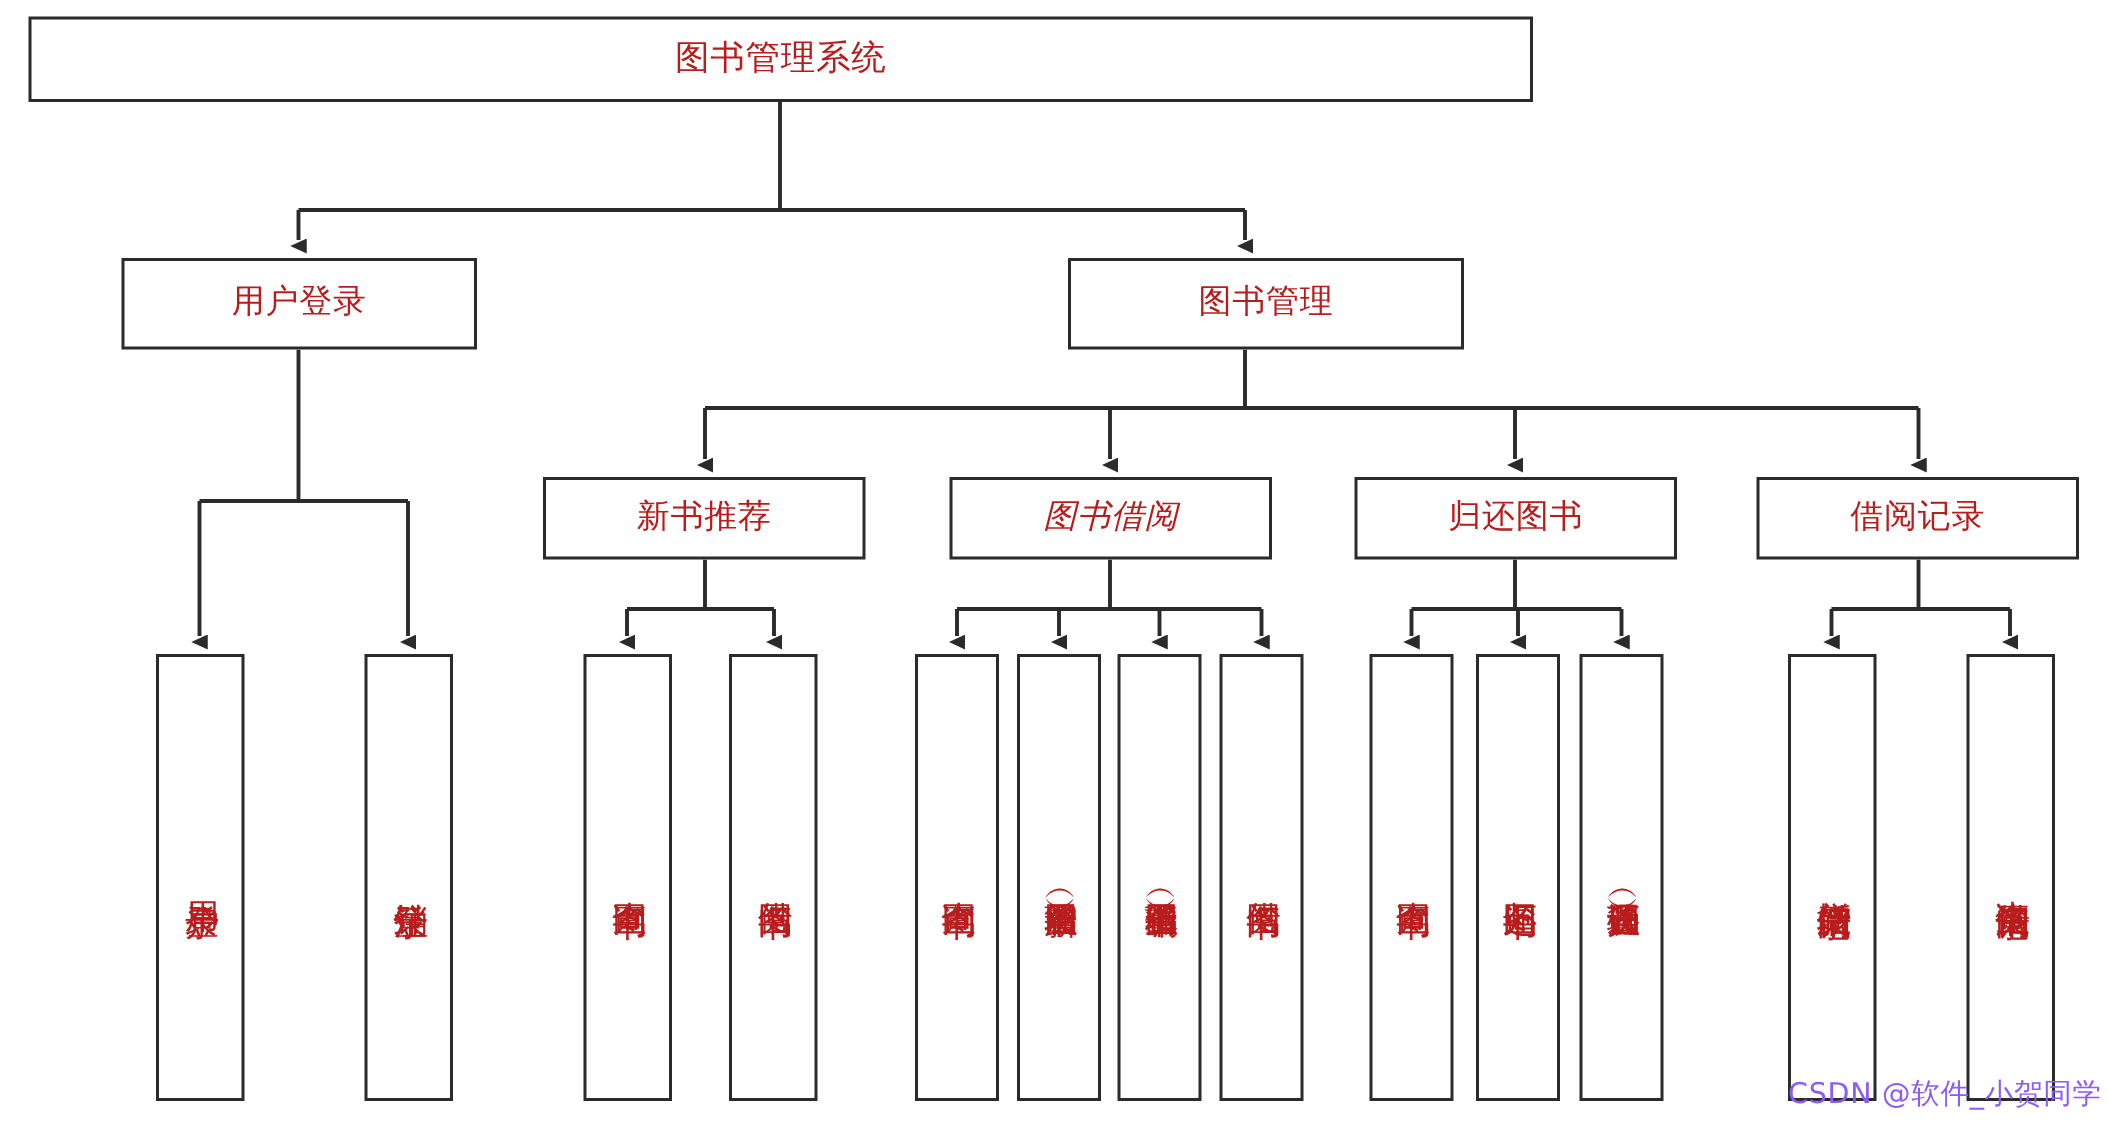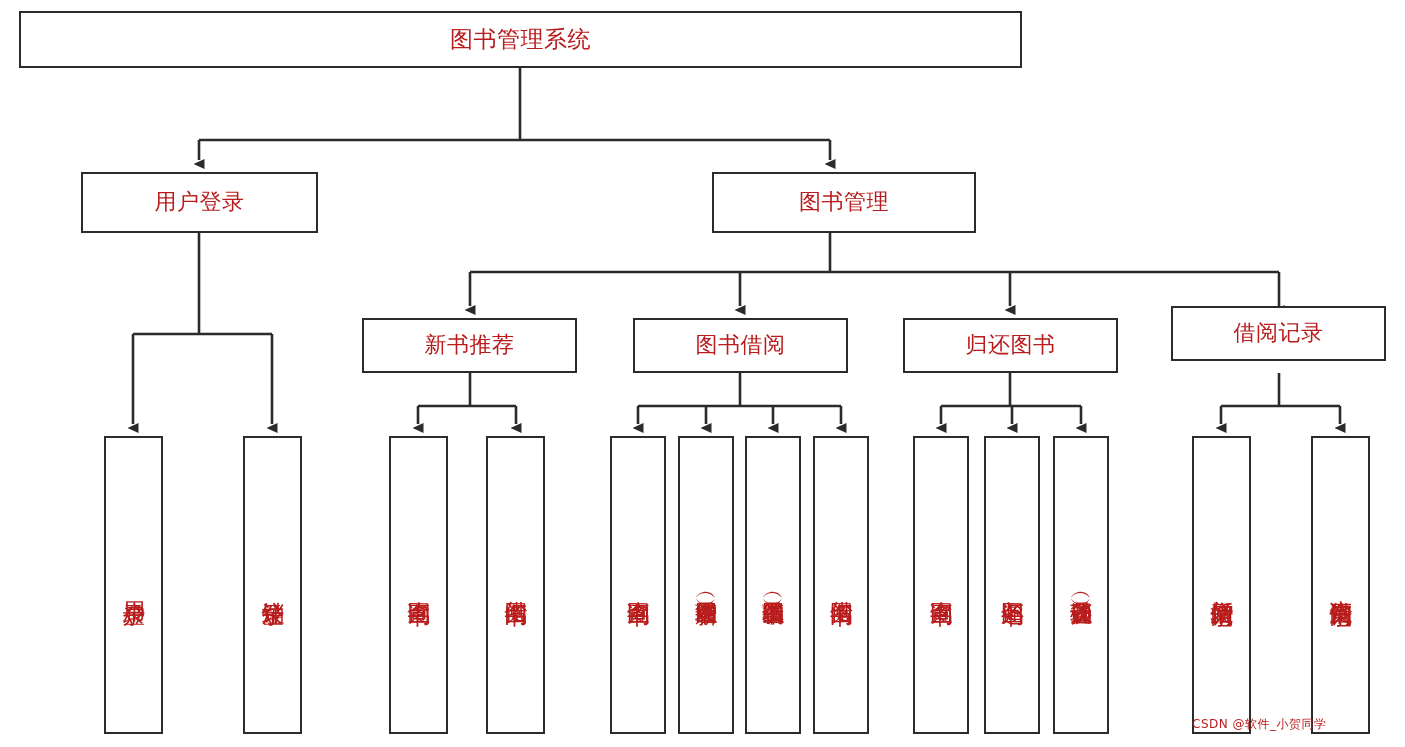--- a/index.html
+++ b/index.html
@@ -51,22 +51,22 @@
     letter-spacing: 1px;
     padding: 4px 0;
     white-space: nowrap;
   }
   .node-v.tight {
     font-size: 22px;
     letter-spacing: 0px;
   }
   .watermark {
     position: absolute;
-    color: #b91c1c;
-    font-size: 12px;
+    color: #8b5cf6;
+    font-size: 19px;
     white-space: nowrap;
     letter-spacing: 0.5px;
   }
 </style>
 </head>
 <body>
 
 <div id="diagram-root">
 
   <svg class="wires" viewBox="0 0 1405 747" xmlns="http://www.w3.org/2000/svg">
@@ -118,23 +118,23 @@
       <path d="M1340,406 L1340,424" marker-end="url(#arrow)"></path>
     </g>
   </svg>
 
   <div class="node node-h node-root" style="left:19px; top:11px; width:1003px; height:57px;">图书管理系统</div>
 
   <div class="node node-h" style="left:81px; top:172px; width:237px; height:61px;">用户登录</div>
   <div class="node node-h" style="left:712px; top:172px; width:264px; height:61px;">图书管理</div>
 
   <div class="node node-h" style="left:362px; top:318px; width:215px; height:55px;">新书推荐</div>
-  <div class="node node-h" style="left:633px; top:318px; width:215px; height:55px;">图书借阅</div>
+  <div class="node node-h" style="left:633px; top:318px; width:215px; height:55px;font-style:italic;">图书借阅</div>
   <div class="node node-h" style="left:903px; top:318px; width:215px; height:55px;">归还图书</div>
-  <div class="node node-h" style="left:1171px; top:306px; width:215px; height:55px;">借阅记录</div>
+  <div class="node node-h" style="left:1171px; top:318px; width:215px; height:55px;">借阅记录</div>
 
   <div class="node node-v" style="left:104px; top:436px; width:59px; height:298px;">用户登录</div>
   <div class="node node-v" style="left:243px; top:436px; width:59px; height:298px;">注销登录</div>
 
   <div class="node node-v" style="left:389px; top:436px; width:59px; height:298px;">查询图书</div>
   <div class="node node-v" style="left:486px; top:436px; width:59px; height:298px;">借阅图书</div>
 
   <div class="node node-v" style="left:610px; top:436px; width:56px; height:298px;">查询图书</div>
   <div class="node node-v tight" style="left:678px; top:436px; width:56px; height:298px;">新增图书（管理员）</div>
   <div class="node node-v tight" style="left:745px; top:436px; width:56px; height:298px;">编辑图书（管理员）</div>

